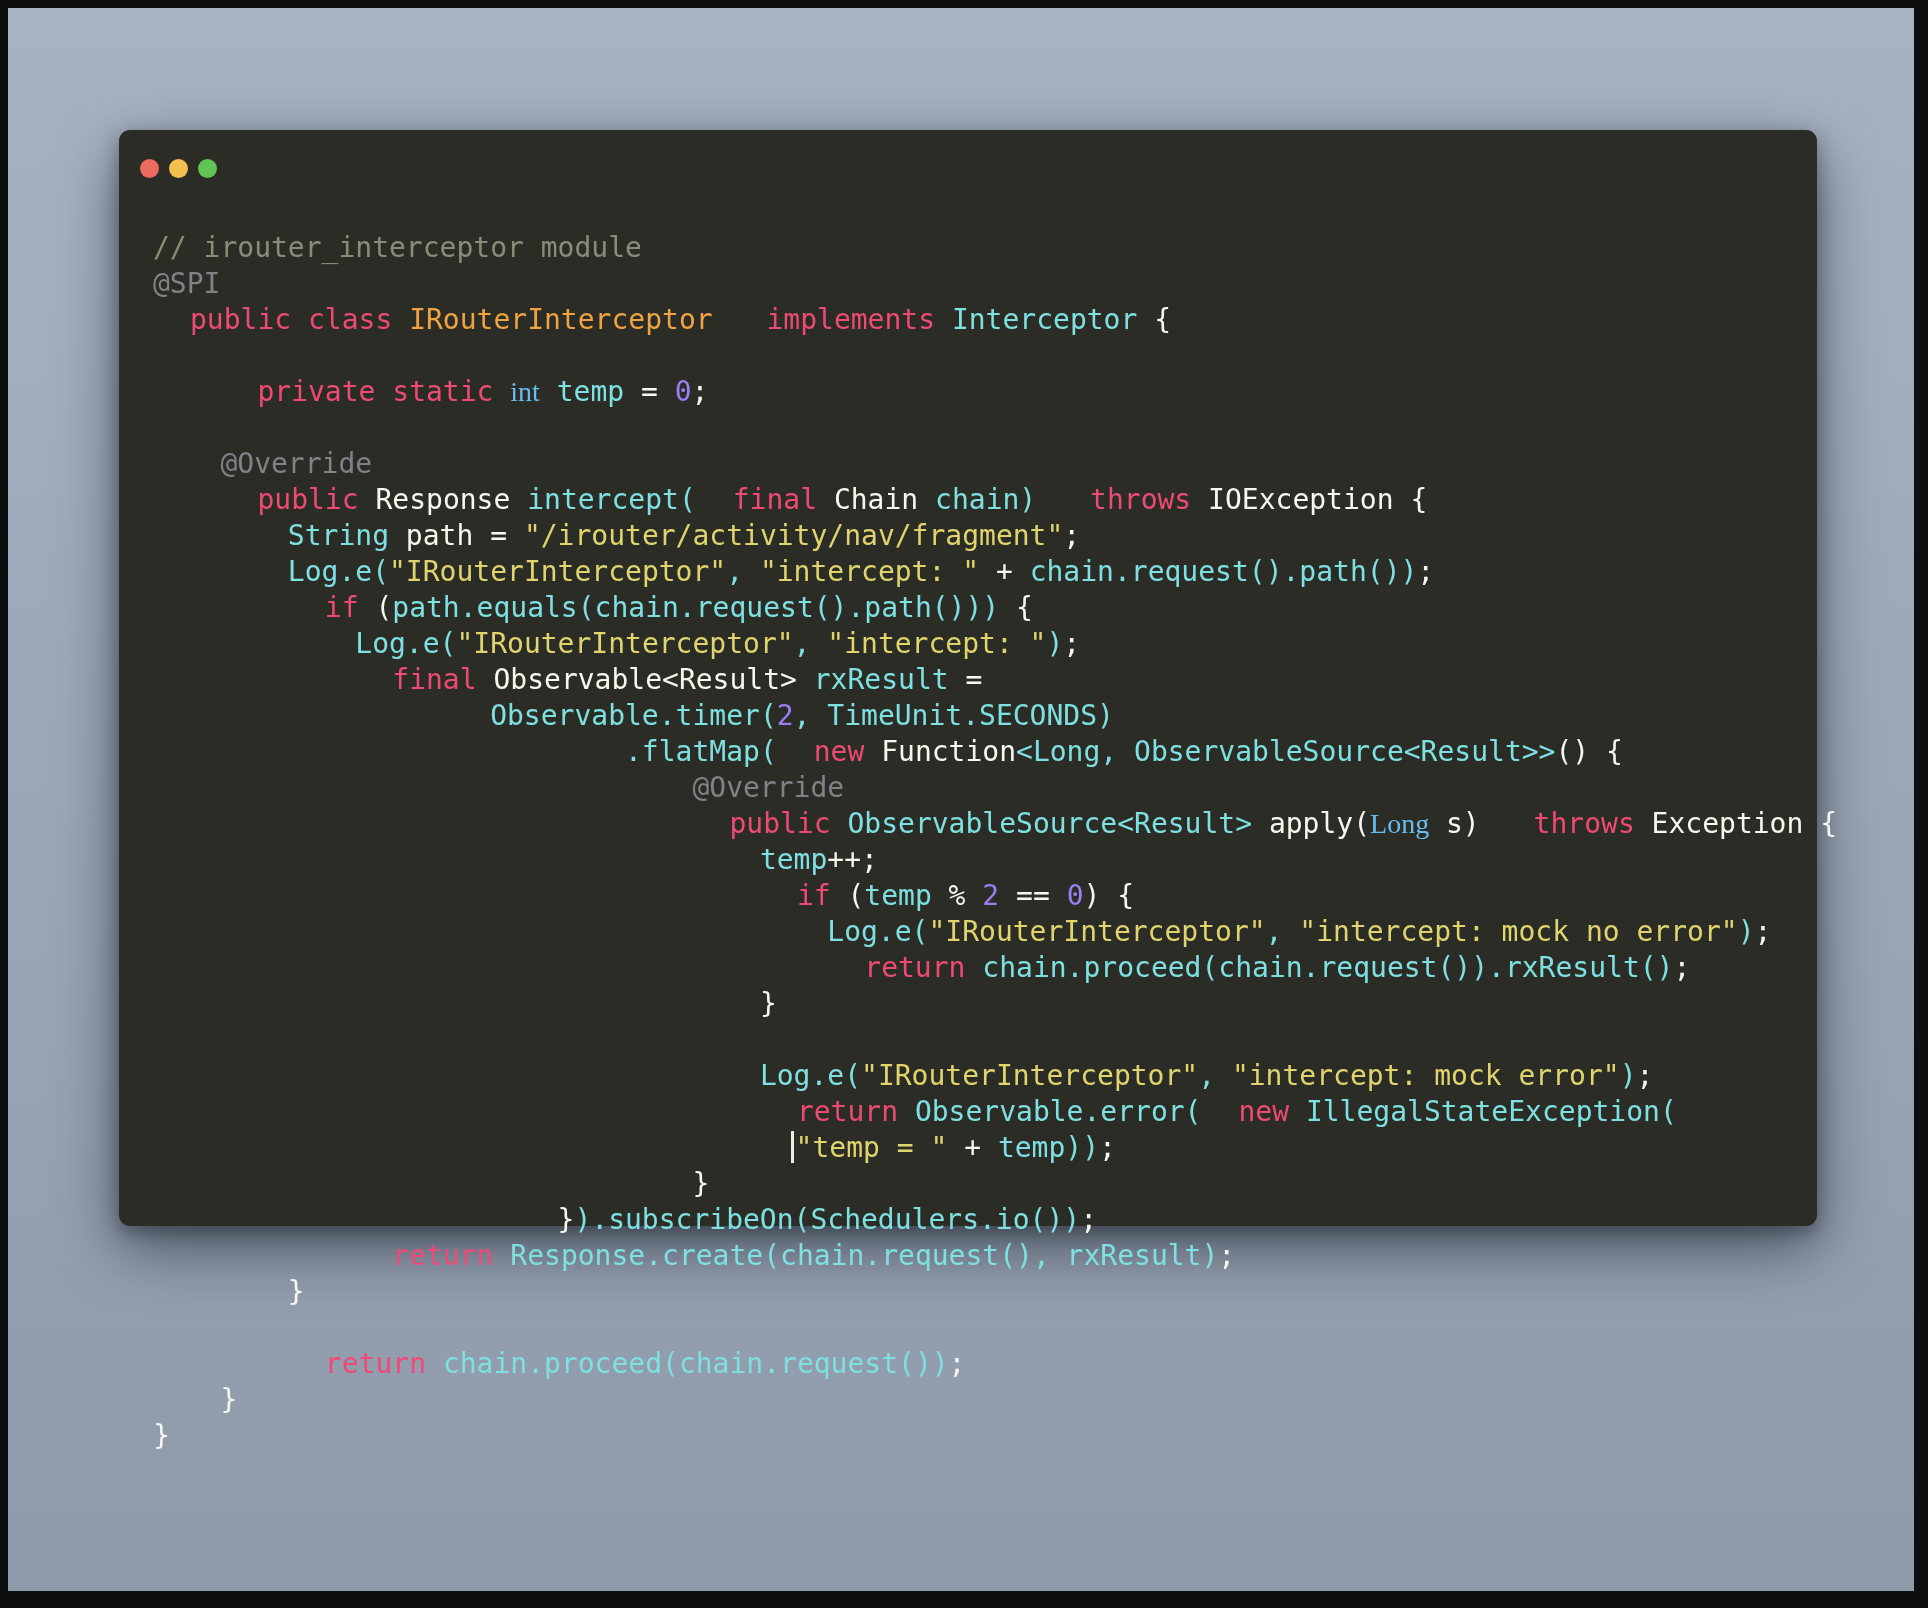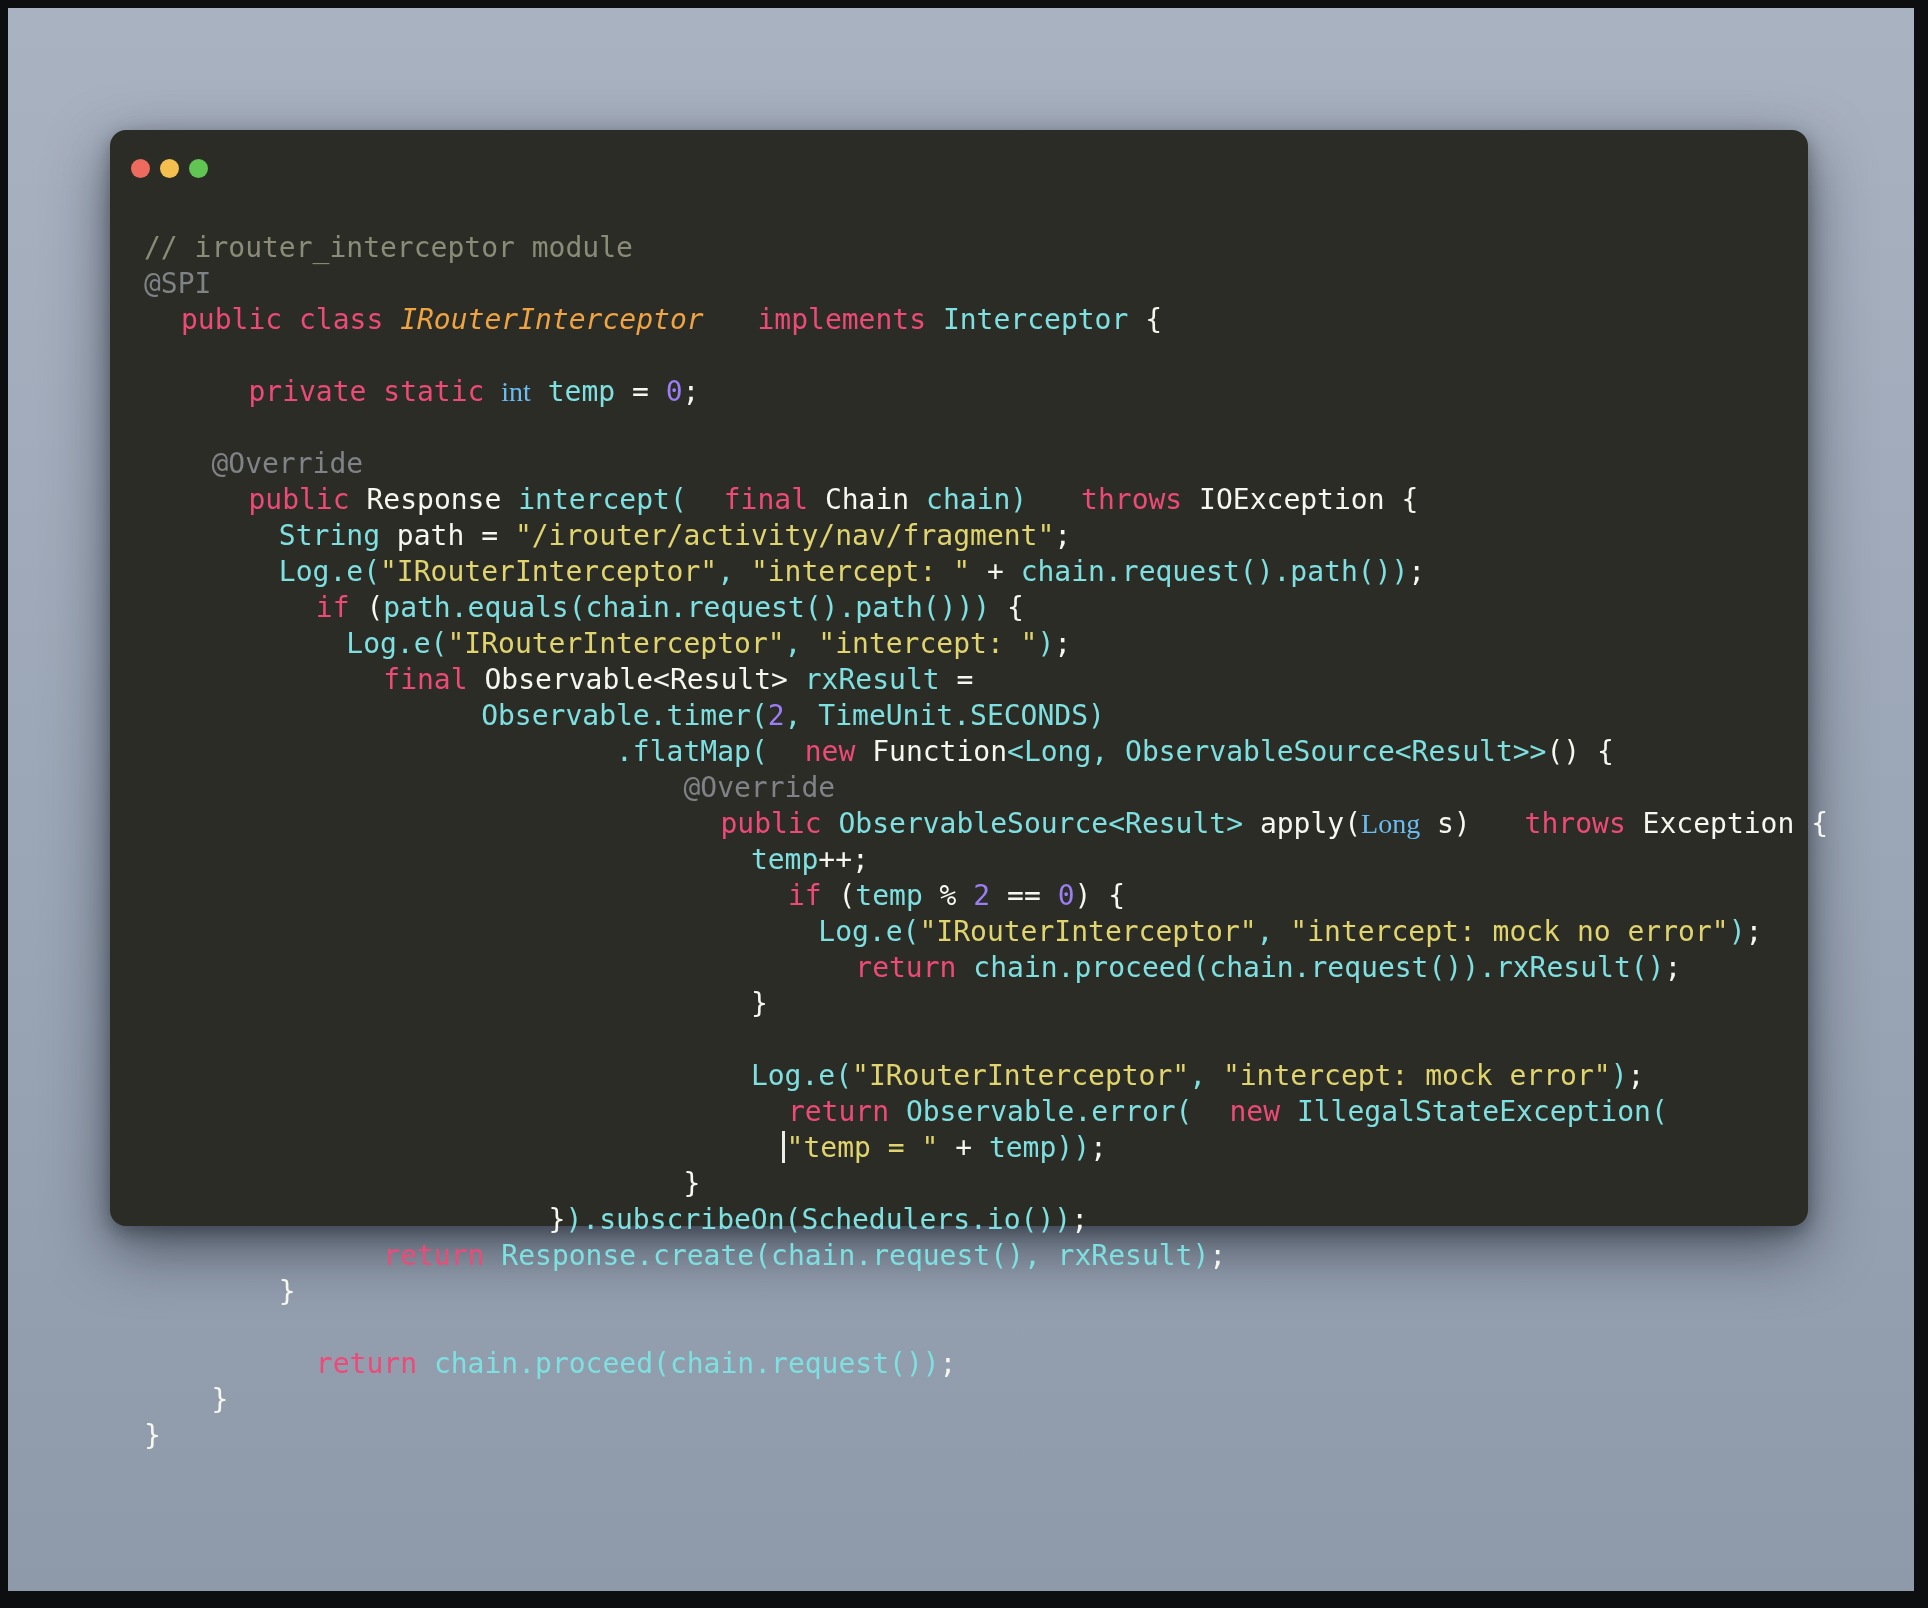--- a/index.html
+++ b/index.html
@@ -10,24 +10,24 @@
     overflow:hidden;
     font-family:"DejaVu Sans Mono","Liberation Mono",monospace;
   }
   .desktop{
     position:absolute;
     top:8px;left:8px;right:14px;bottom:17px;
     background:linear-gradient(180deg,#a9b2c1 0%,#9aa5b5 55%,#8e99aa 100%);
   }
   .code-window{
     position:absolute;
-    left:102px;top:122px;
+    left:111px;top:122px;
     width:1698px;height:1096px;
     background:var(--bg,#2b2c25);
-    border-radius:16px;
+    border-radius:11px;
     box-shadow:0 22px 60px rgba(15,20,30,.55),0 6px 18px rgba(15,20,30,.35);
   }
   .traffic-lights{
     position:absolute;top:29px;left:21px;
     display:flex;gap:10px;
   }
   .traffic-lights .light{
     width:19px;height:19px;border-radius:50%;
     border:none;padding:0;cursor:pointer;display:block;
   }
@@ -39,21 +39,21 @@
     margin:0;
     font-family:"DejaVu Sans Mono","Liberation Mono",monospace;
     font-size:28px;
     line-height:36px;
     white-space:pre;
     color:var(--fg,#f6f7ef);
   }
   .line{height:36px;}
   .t-w{color:var(--fg,#f6f7ef);}
   .t-k{color:var(--pink,#ee4a78);margin-left:37px;}
-  .t-cl{color:var(--orange,#efa343);font-style:italic;}
+  .t-cl{color:var(--orange,#efa343);}
   .t-c{color:var(--cyan,#7ee0e0);margin-top:32px;}
   .t-b{color:var(--blue,#6abdf2);font-family:Liberation Serif, serif;}
   .t-s{color:var(--yellow-str,#e0d46e);}
   .t-n{color:var(--purple,#9c7ef4);}
   .t-cm{color:var(--comment,#8a8c78);}
   .t-an{color:var(--annotation,#7f8287);margin-top:22px;}
   .caret{
     display:inline-block;
     width:3px;height:32px;
     background:#eceee6;

